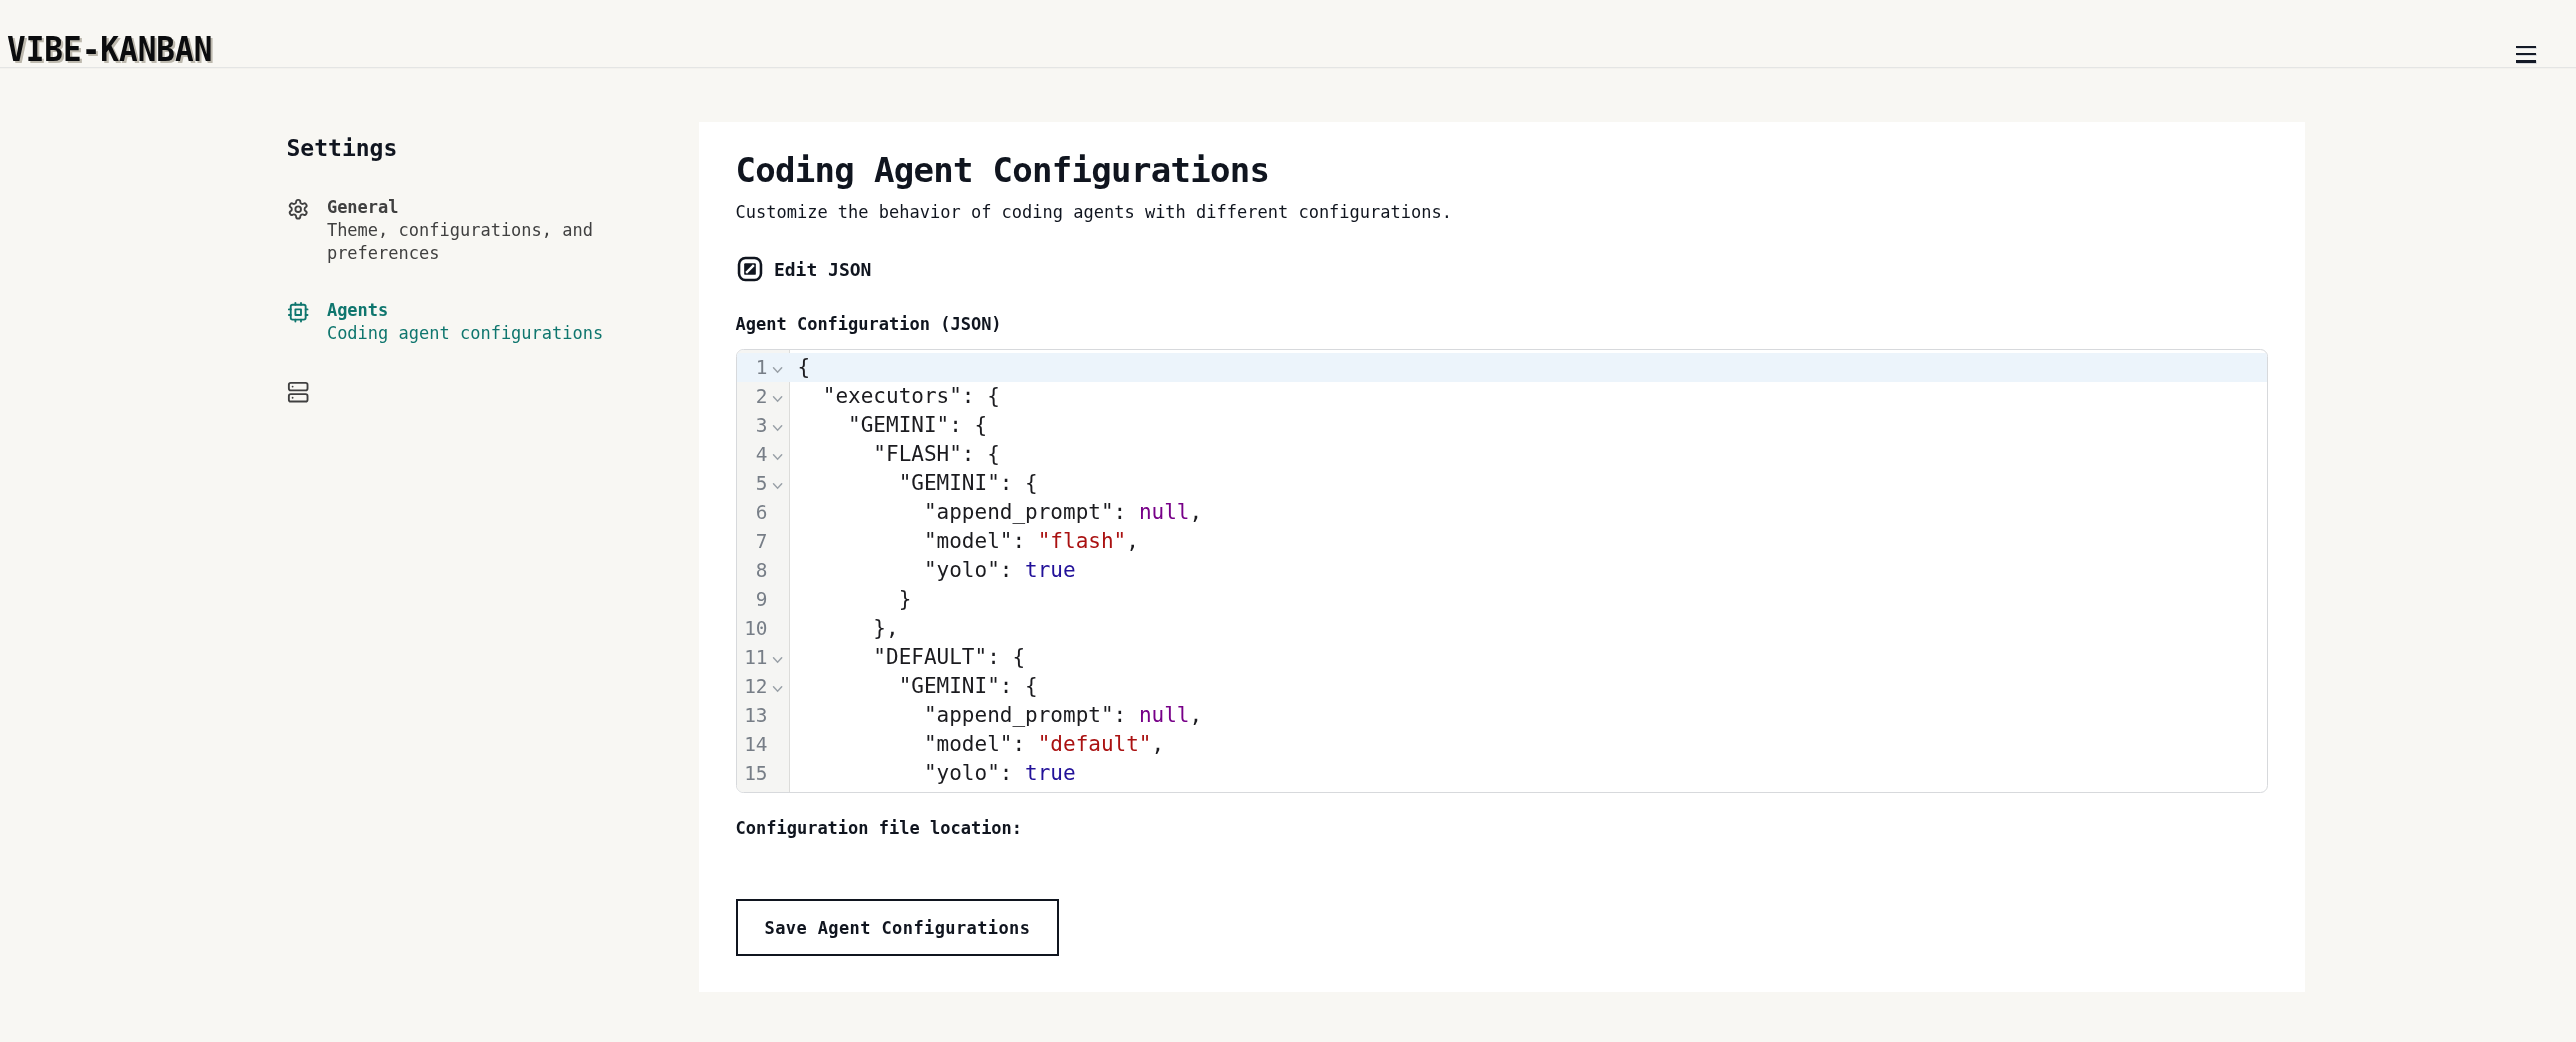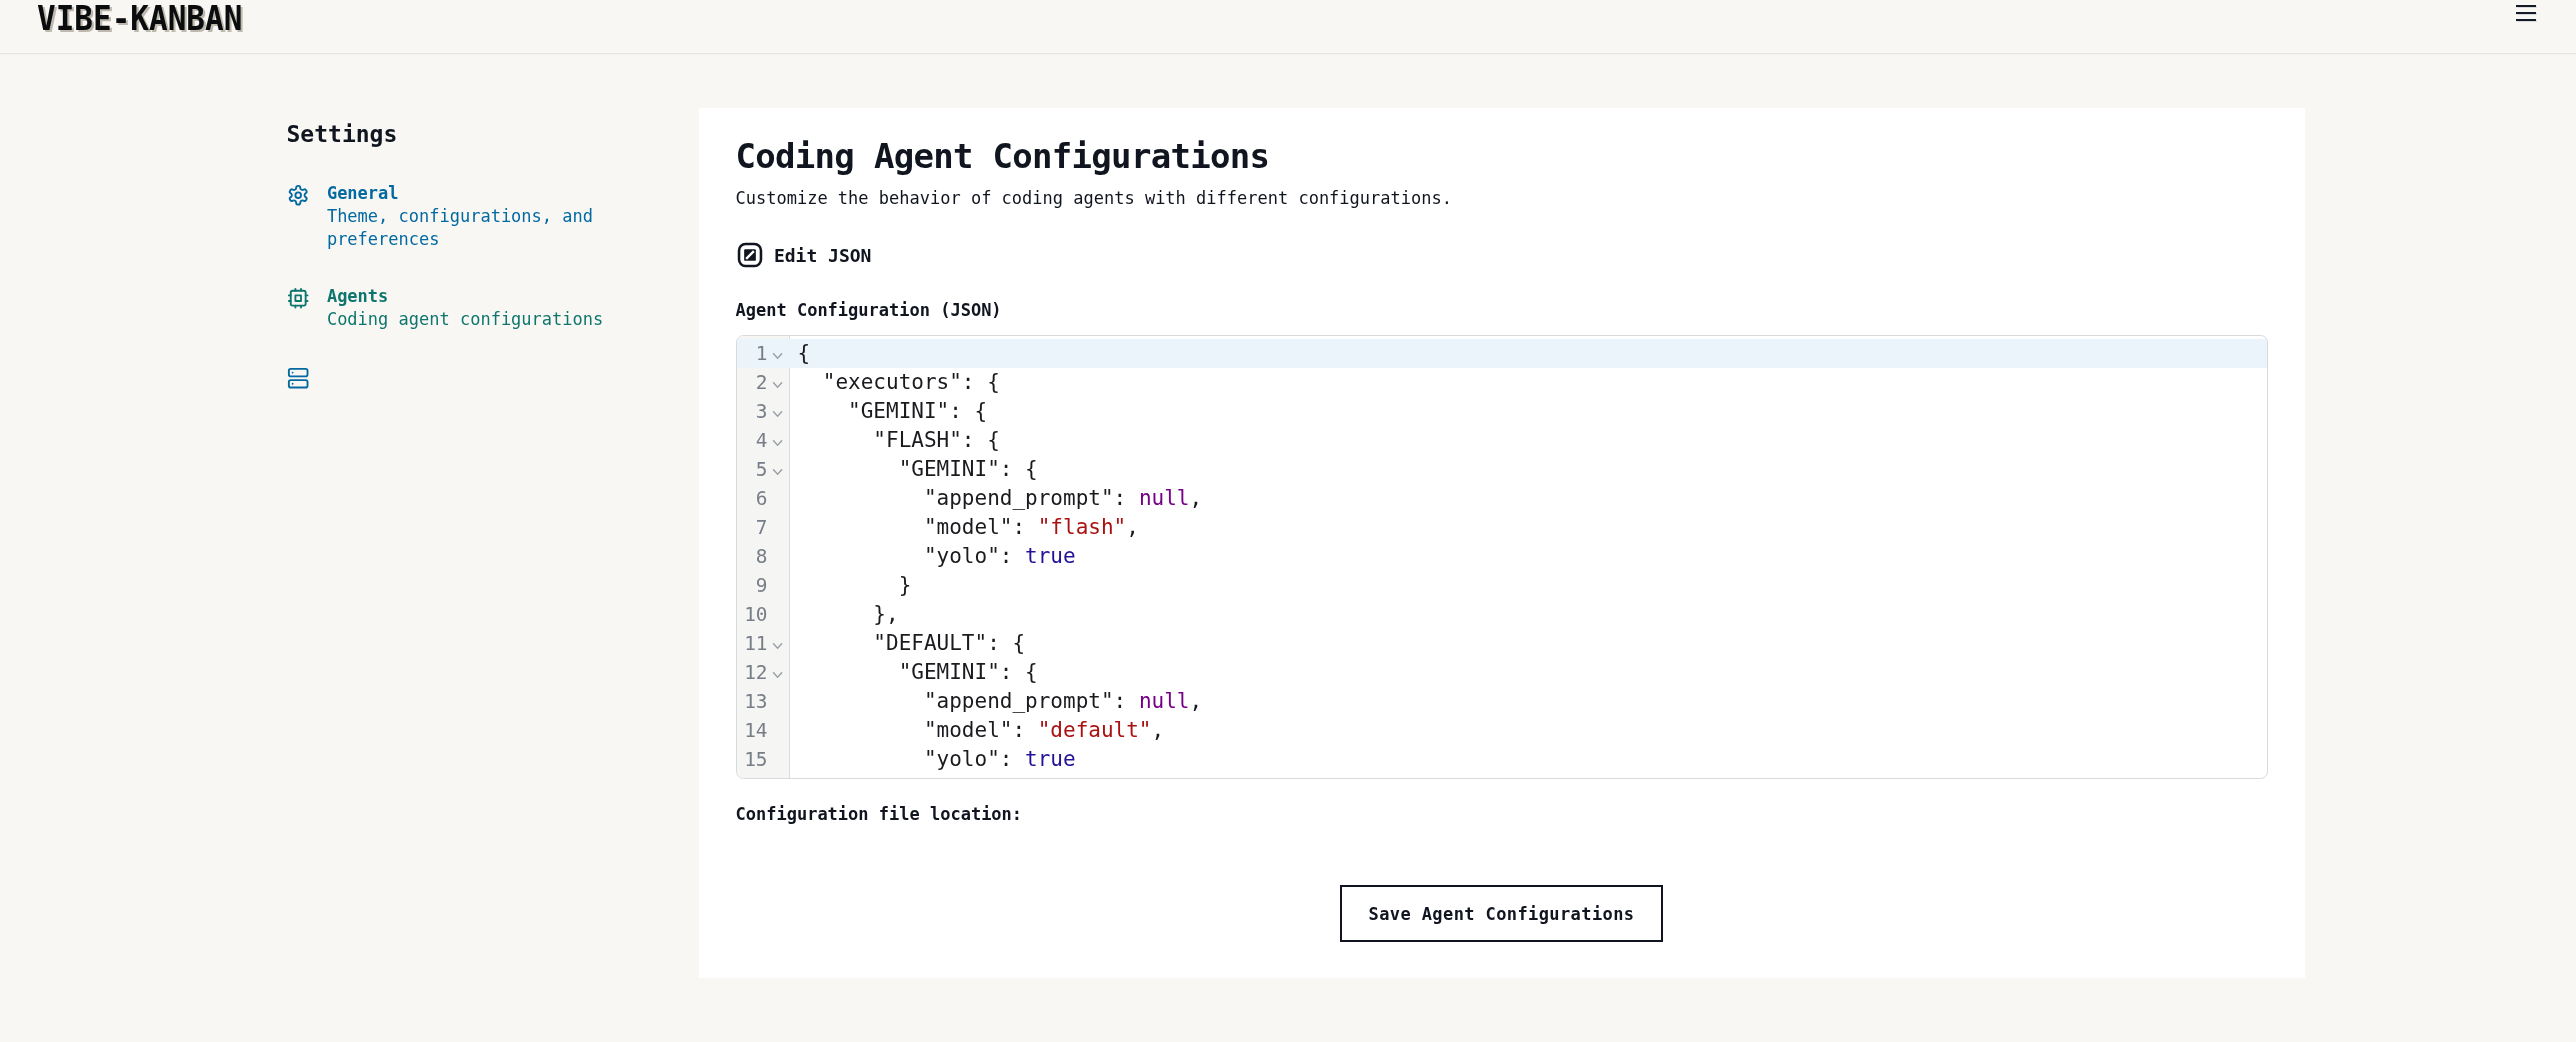--- a/index.html
+++ b/index.html
@@ -3,23 +3,23 @@
 <meta charset="utf-8">
 <style>
   html,body{margin:0;padding:0}
   body{
     width:2576px;height:1043px;overflow:hidden;
     background:#f8f7f3;color:#10151f;
     font-family:"DejaVu Sans Mono","Liberation Mono",monospace;
   }
   
   .app-header{
-    height:54px;box-sizing:border-box;
-    display:flex;align-items:flex-start;justify-content:space-between;
-    padding:0 36px 0 37px;
+    height:68px;box-sizing:border-box;
+    display:flex;align-items:flex-end;justify-content:space-between;
+    padding:0 36px 0 7px;
     background:#f8f7f3;border-bottom:1.5px solid #e4e5e4;
     box-shadow:0 0.7px 0 rgba(0,0,0,.03);
   }
   .logo{
     font-size:31px;font-weight:bold;color:#0b0c0e;letter-spacing:0;
     text-shadow:2.2px 2.2px 0 #bdb9ae;transform:scaleY(1.06);transform-origin:left center;
     cursor:pointer;user-select:none;
   }
   .menu-btn{background:none;border:none;padding:4.5px;cursor:pointer}
   .hamburger{display:flex;flex-direction:column;gap:5.2px;width:20px}
@@ -27,21 +27,21 @@
   
   .page{width:2033px;margin:54px auto 0;display:flex;align-items:flex-start}
   
   .sidebar{width:427px;flex:0 0 427px;box-sizing:border-box;padding:12px 0 0 15px}
   .sidebar h2{margin:0 0 34px;font-size:23px;line-height:28px;font-weight:bold;color:#10151f}
   .nav-item{display:flex;gap:18px;margin-bottom:34px;cursor:pointer}
   .nav-icon{flex:0 0 22.4px}
   .nav-icon svg{width:22.4px;height:22.4px;display:block;margin-top:2.2px}
   .nav-label{font-size:17px;line-height:23px;font-weight:bold}
   .nav-desc{font-size:17px;line-height:23px;max-width:298px}
-  .nav-item.disabled{color:#0369a1}
+  .nav-item.disabled{color:#404040}
   .nav-item.active{color:#0f766e}
   
   .card{
     flex:1;background:#ffffff;height:870px;box-sizing:border-box;
     padding:27px 37px 36px;display:flex;flex-direction:column;
   }
   .card h1{margin:0;font-size:34px;line-height:42px;font-weight:bold;letter-spacing:-0.7px}
   .subtitle{margin:9px 0 0;font-size:17px;line-height:24px}
   .edit-json{
     display:flex;align-items:center;gap:10.4px;margin-top:31px;align-self:flex-start;
@@ -72,21 +72,21 @@
     flex:1;white-space:pre;padding-left:9px;
     font-size:21px;line-height:29px;color:#1b1b1f;
   }
   .tok-kw{color:#770088}
   .tok-str{color:#aa1111}
   .tok-bool{color:#221199}
   
   .file-loc{margin-top:25px;display:flex;align-items:baseline;gap:10.4px;white-space:nowrap}
   .fl-label{font-size:17px;font-weight:bold}
   .fl-path{font-size:15px}
-  .save-row{margin-top:auto;display:flex;justify-content:center}
+  .save-row{margin-top:auto;display:flex;justify-content:flex-start}
   .save-btn{
     height:57px;padding:0 27px;background:#ffffff;border:2.2px solid #10151f;
     font-family:inherit;font-size:17px;font-weight:bold;color:#10151f;
     letter-spacing:0.4px;cursor:pointer;
   }
 </style>
 </head>
 <body>
 
 <header class="app-header">

